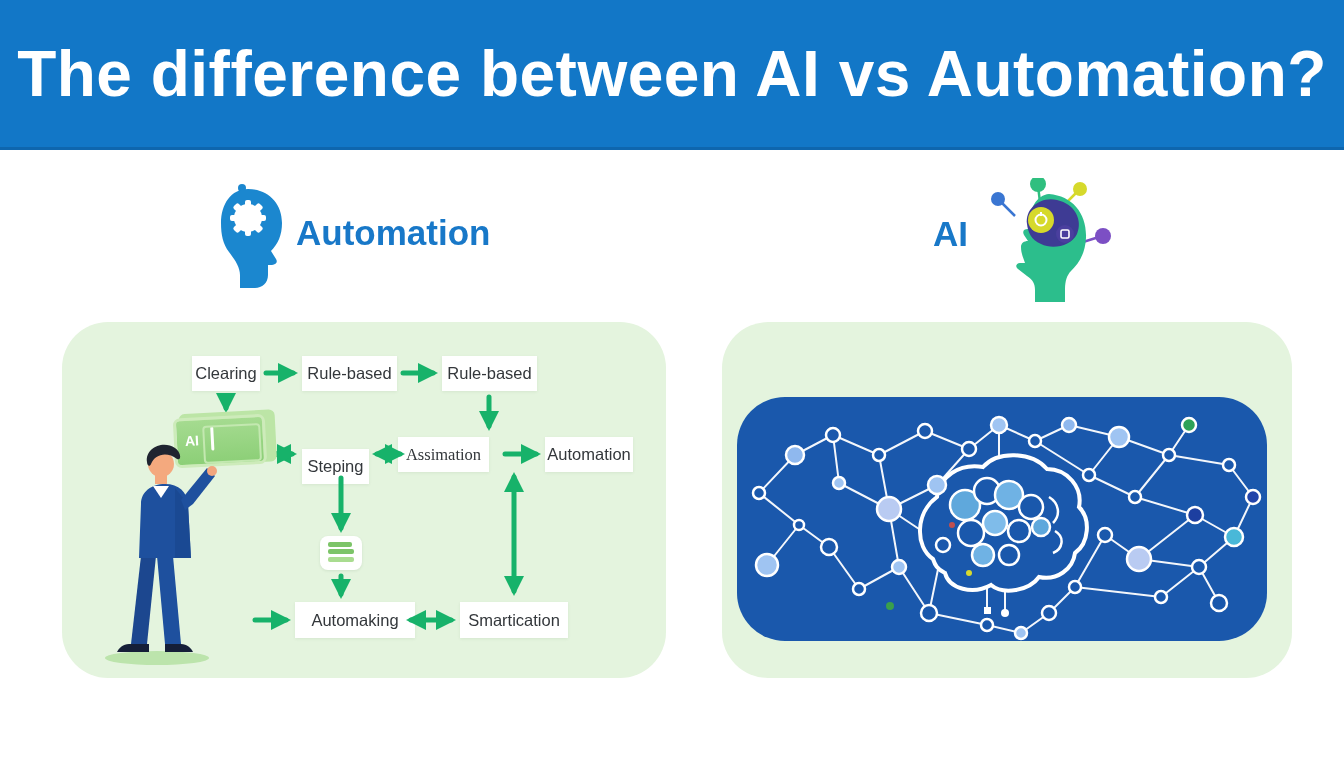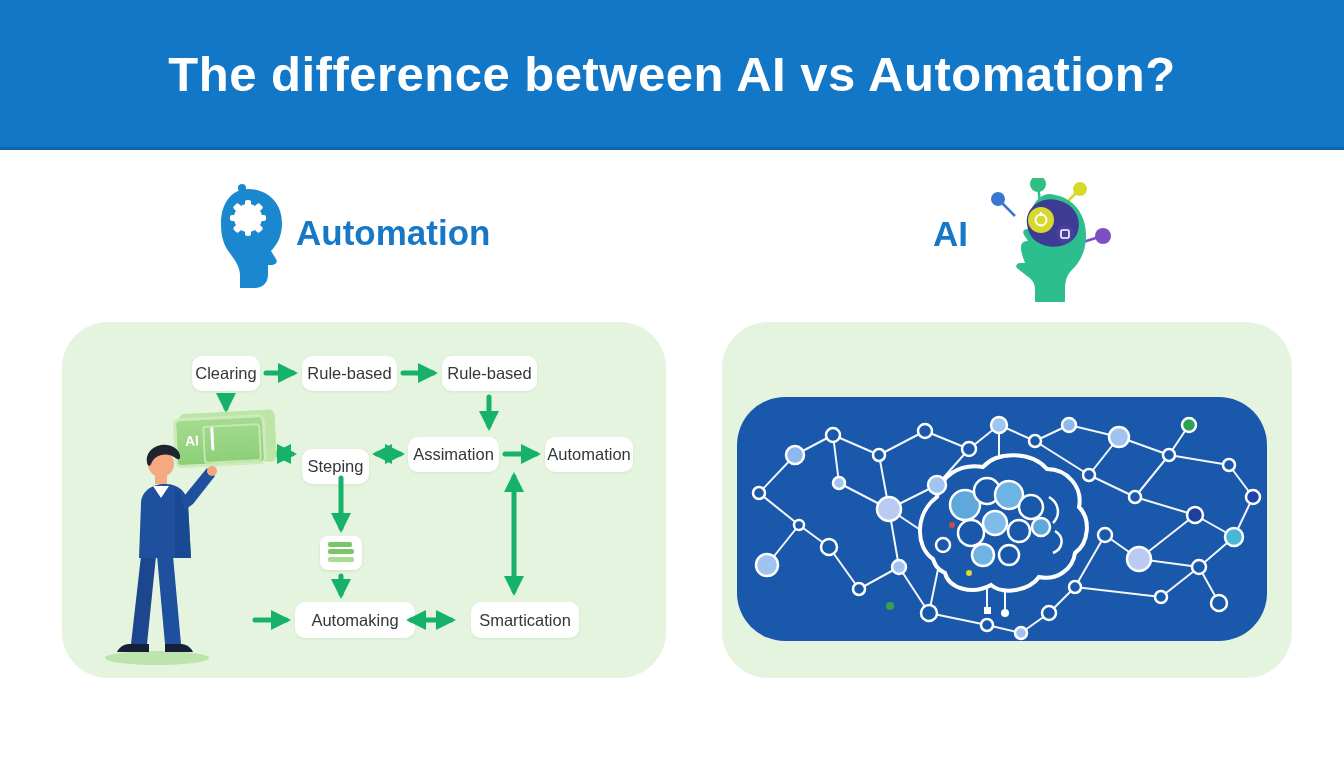--- a/index.html
+++ b/index.html
@@ -3,35 +3,35 @@
 <meta charset="utf-8">
 <style>
   * { margin:0; padding:0; box-sizing:border-box; }
   html,body { width:1344px; height:768px; overflow:hidden; background:#ffffff;
     font-family:"Liberation Sans", sans-serif; }
 
   
   .header { position:absolute; left:0; top:0; width:1344px; height:150px;
     background:#1277C7; border-bottom:3px solid #0E66AE;
     display:flex; align-items:center; justify-content:center; }
-  .header h1 { color:#ffffff; font-size:49px; font-weight:700; letter-spacing:.5px; }
+  .header h1 { color:#ffffff; font-size:64px; font-weight:700; letter-spacing:.5px; }
 
   
   .section-label { position:absolute; color:#1878C8; font-size:35px; font-weight:700; }
   .auto-label { left:296px; top:213px; }
   .ai-label   { left:933px; top:214px; }
   .head-icon  { position:absolute; }
 
   
   .card { position:absolute; top:322px; height:356px; background:#E4F4DE; border-radius:46px; }
   .card-left  { left:62px;  width:604px; }
   .card-right { left:722px; width:570px; }
 
   
-  .flow-box { position:absolute; background:#ffffff; border-radius:10px;
+  .flow-box { position:absolute; background:#ffffff; border-radius:0;
     display:flex; align-items:center; justify-content:center;
     font-size:16.5px; font-weight:500; color:#33373B;
     box-shadow:0 1px 3px rgba(40,80,40,.08); white-space:nowrap; }
   .arrows { position:absolute; left:0; top:0; }
 
   .tablet { position:absolute; left:112px; top:94px; width:96px; height:52px;
     transform:rotate(-3deg); }
   .tablet .back { position:absolute; left:6px; top:-4px; width:96px; height:52px;
     background:#BCE5A6; border-radius:6px; }
   .tablet .front { position:absolute; left:0; top:0; width:92px; height:50px;
@@ -105,24 +105,24 @@
   <circle cx="82" cy="56" r="9" fill="#4A3F9E"></circle>
   <rect x="78" y="52" width="8" height="8" rx="1.5" fill="none" stroke="#ffffff" stroke-width="1.6"></rect>
 </svg>
 
 <div class="card card-left">
 
   <div class="flow-box" style="left:130px; top:34px;  width:68px;  height:35px;">Clearing</div>
   <div class="flow-box" style="left:240px; top:34px;  width:95px;  height:35px;">Rule-based</div>
   <div class="flow-box" style="left:380px; top:34px;  width:95px;  height:35px;">Rule-based</div>
   <div class="flow-box" style="left:240px; top:115px; width:67px;  height:35px;margin-top:12px;">Steping</div>
-  <div class="flow-box" style="left:346px; top:115px; width:91px;  height:35px;">Assimation</div>
+  <div class="flow-box" style="left:336px; top:115px; width:91px;  height:35px;font-family:Liberation Serif, serif;">Assimation</div>
   <div class="flow-box" style="left:483px; top:115px; width:88px;  height:35px;">Automation</div>
   <div class="flow-box" style="left:233px; top:280px; width:120px; height:36px;">Automaking</div>
-  <div class="flow-box" style="left:398px; top:280px; width:108px; height:36px;margin-left:11px;">Smartication</div>
+  <div class="flow-box" style="left:398px; top:280px; width:108px; height:36px;">Smartication</div>
 
   <div class="list-icon">
       <i></i>
       <i></i>
       <i></i>
     </div>
 
   <svg class="arrows" width="604" height="356" viewBox="0 0 604 356">
     <defs>
       <marker id="ah" viewBox="0 0 10 10" refX="7.5" refY="5" markerWidth="4" markerHeight="4" orient="auto-start-reverse">

